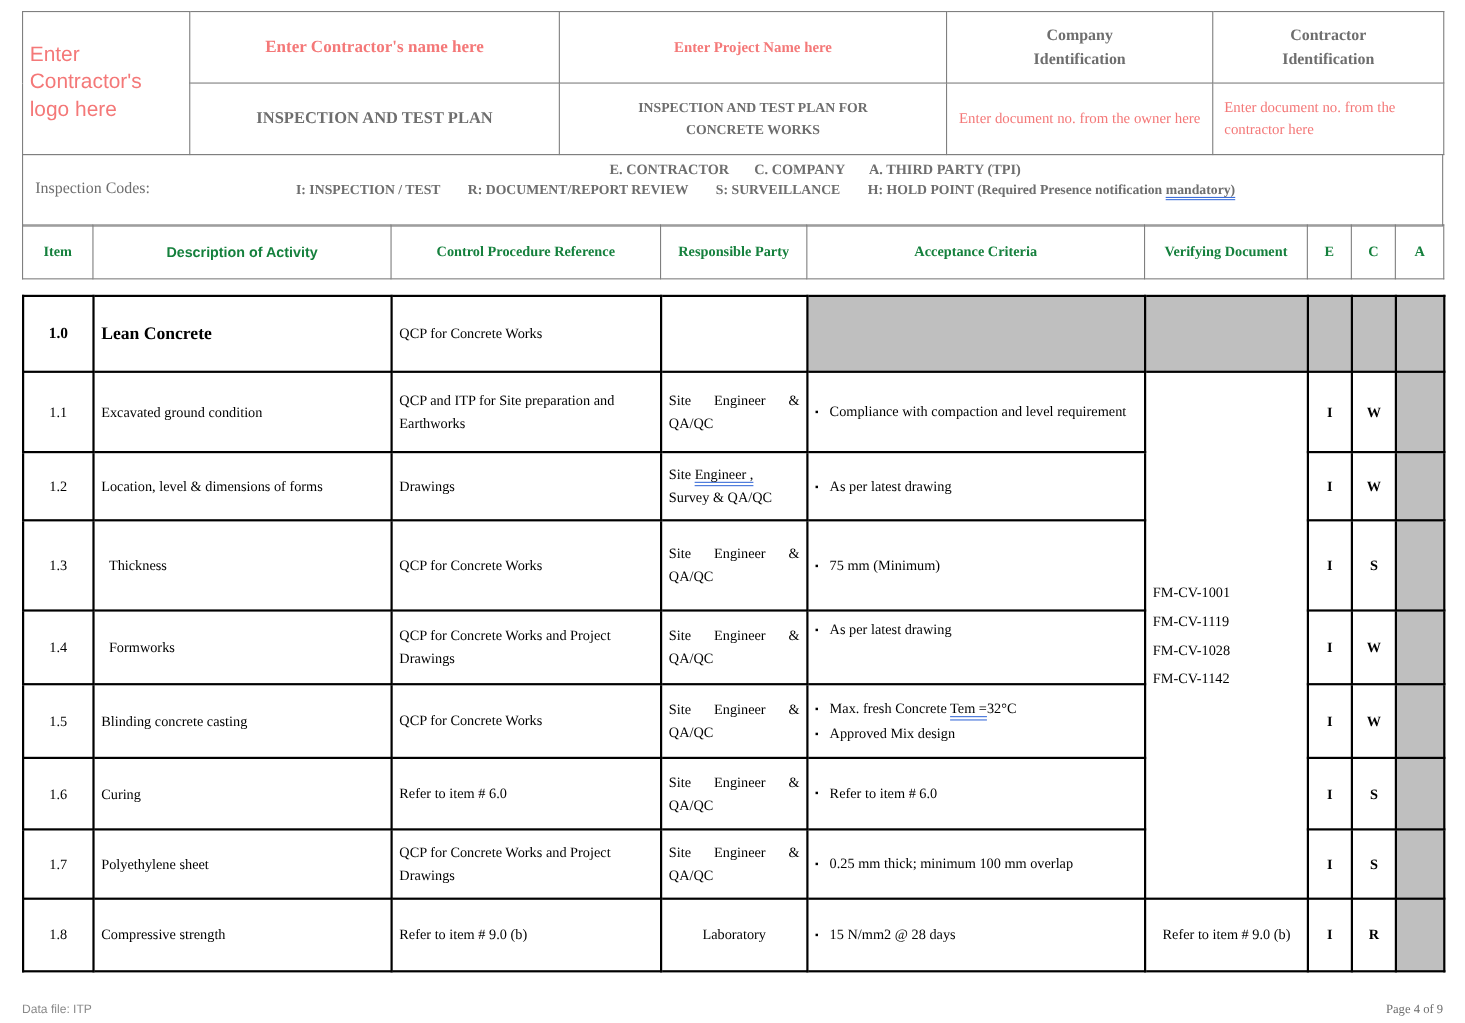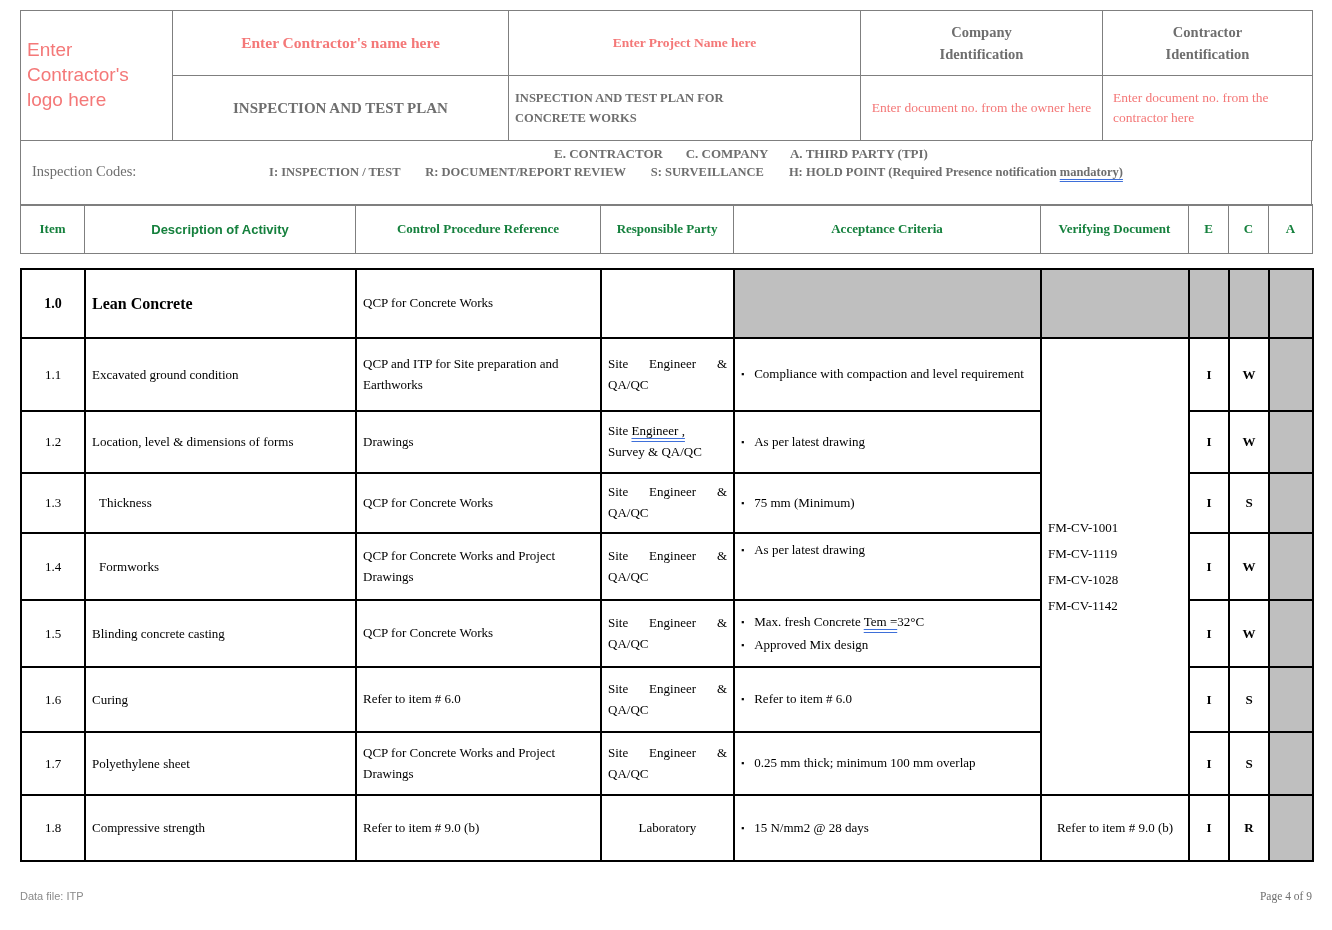--- a/index.html
+++ b/index.html
@@ -13,21 +13,21 @@
   .head-table td { border:1.5px solid #7f7f7f; padding:2px 6px; vertical-align:middle; }
   .head-table tr { height:65px; }
   .logo-cell { font-family:"Liberation Sans","DejaVu Sans",sans-serif; font-size:19px;
                line-height:1.3; color:#f47878; text-align:left; padding-left:12px; }
   .ph-red { color:#f47878; }
   .gray-bold { color:#6e6e6e; font-weight:bold; }
   .name-cell { font-size:15.5px; font-weight:bold; text-align:center; }
   .proj-cell { font-size:13.5px; font-weight:bold; text-align:center; }
   .idhead-cell { font-size:14.5px; text-align:center; line-height:1.55; white-space:pre-line; }
   .plan-title { font-size:15px; text-align:center; }
-  .plan-sub { font-size:12.5px; line-height:1.6; white-space:pre-line;margin-left:24px; }
+  .plan-sub { font-size:12.5px; text-align:center; line-height:1.6; white-space:pre-line;margin-left:24px; }
   .doc-ph { font-size:13.5px; line-height:1.45; }
   .doc-ph.center { text-align:center; }
   .doc-ph.left { text-align:left; padding-left:10px; }
 
   
   .codes-box { width:1292px; border:1.5px solid #7f7f7f; margin-top:-1.5px; height:66px;
                position:relative; padding-top:5px; color:#6e6e6e; }
   .codes-label { position:absolute; left:11px; top:22px; font-size:14.5px; color:#6e6e6e; }
   .codes-l1 { text-align:center; font-weight:bold; font-size:13px; padding-left:150px;
               white-space:pre-wrap; }
@@ -41,21 +41,21 @@
   .colhead-table { margin-top:-1.5px; }
   .colhead-table td { border:1.5px solid #7f7f7f; height:49px; text-align:center;
                       vertical-align:middle; color:#15803d; font-weight:bold; font-size:13px; }
   .colhead-desc { font-family:"Liberation Sans","DejaVu Sans",sans-serif; font-size:14px; }
 
   
   .body-table { margin-top:14px; }
   .body-table td { border:2px solid #000; vertical-align:middle; font-size:13px; padding:2px 6px; }
   .shade { background:#bfbfbf; }
   tr.r0 { height:69px; } tr.r1 { height:73px;border-radius:32px; } tr.r2 { height:62px; }
-  tr.r3 { height:60px; } tr.r4 { height:67px; } tr.r5 { height:67px; }
+  tr.r3 { height:82px; } tr.r4 { height:67px; } tr.r5 { height:67px; }
   tr.r6 { height:65px; } tr.r7 { height:63px; } tr.r8 { height:66px; }
   .c-item { text-align:center; }
   .c-item.b { font-weight:bold; font-size:14px; }
   .c-desc { text-align:left; padding-left:8px; }
   .c-desc.b { font-weight:bold; font-size:16px; }
   .c-ctrl { text-align:left; padding-left:9px; line-height:1.55; }
   .c-rp { text-align:left; padding:2px 8px; line-height:1.6; }
   .jline { text-align:justify; text-align-last:justify; }
   .c-acc { text-align:left; padding-left:12px; padding-right:6px; }
   .c-acc.top { vertical-align:top; padding-top:6px; }

